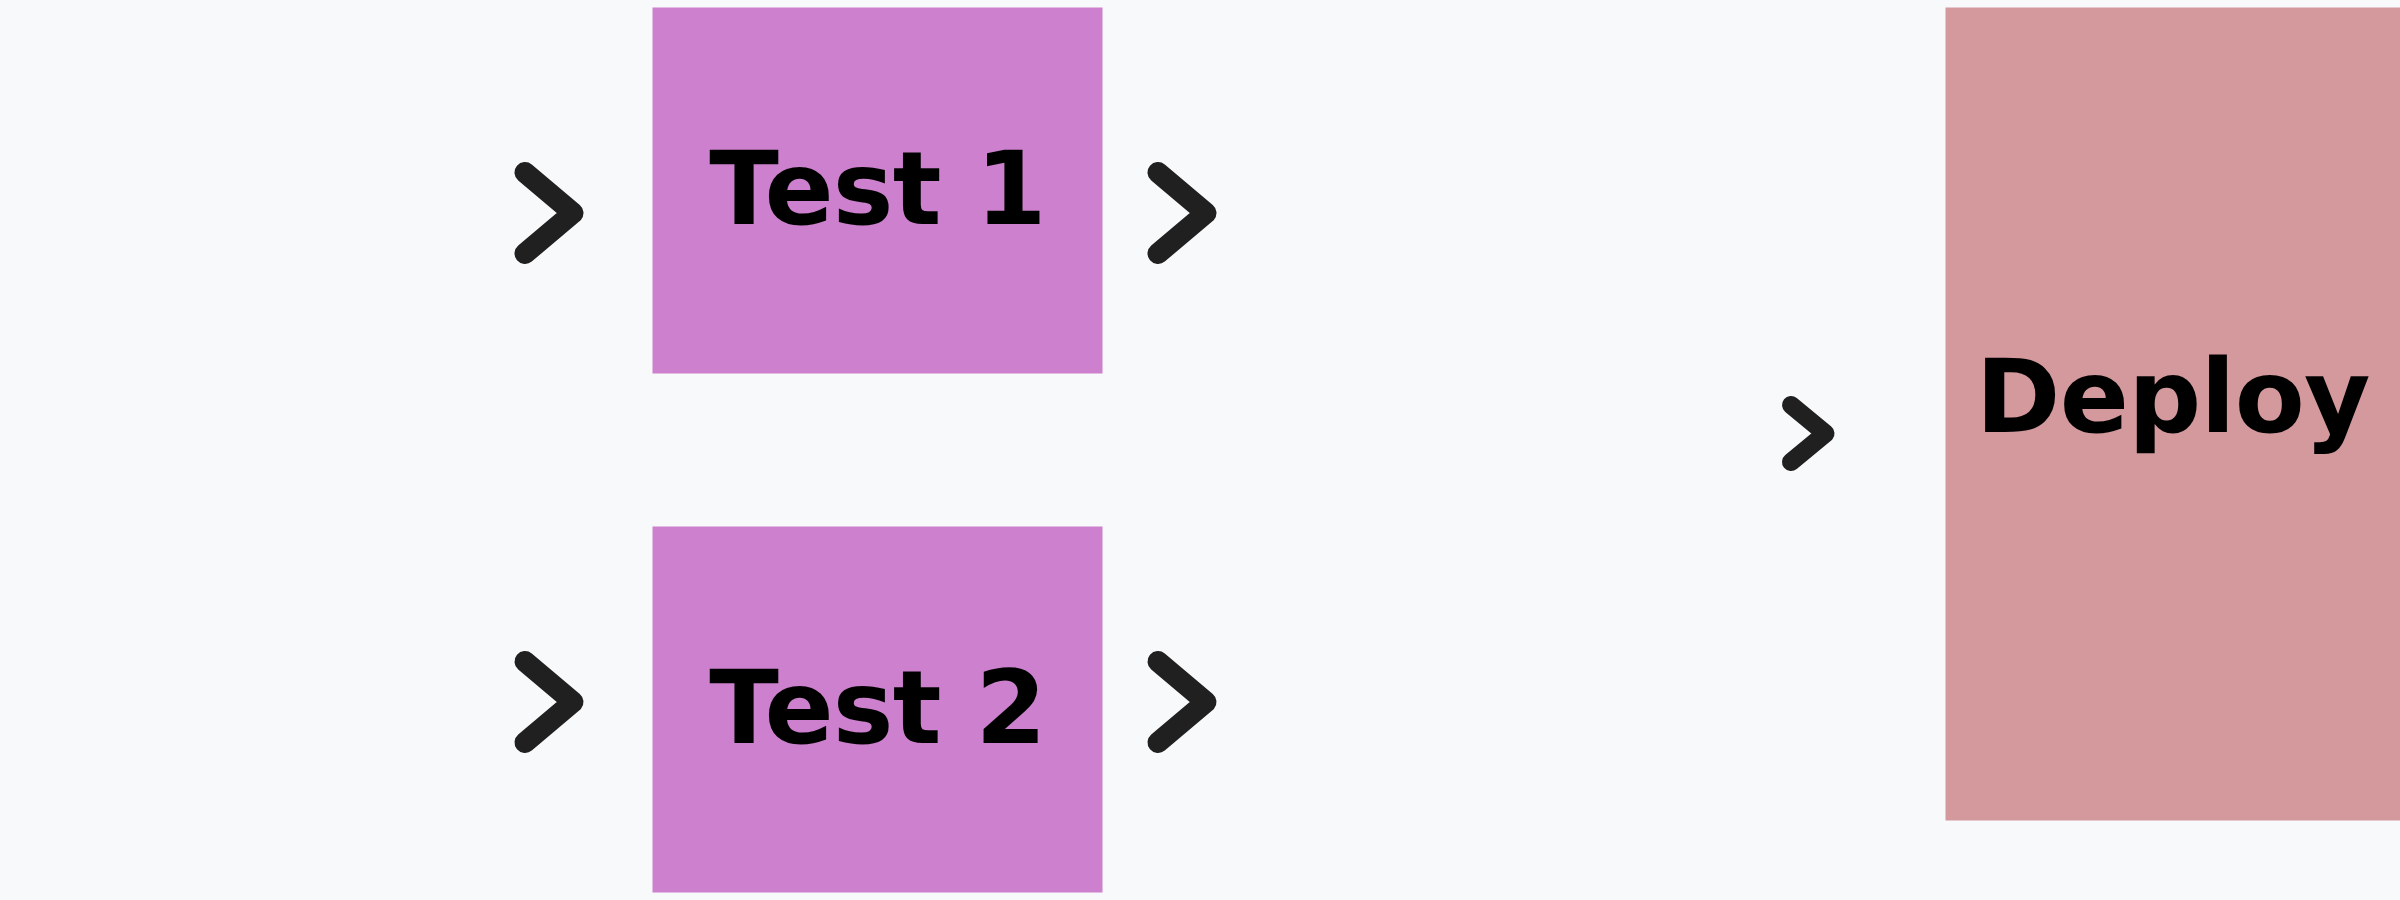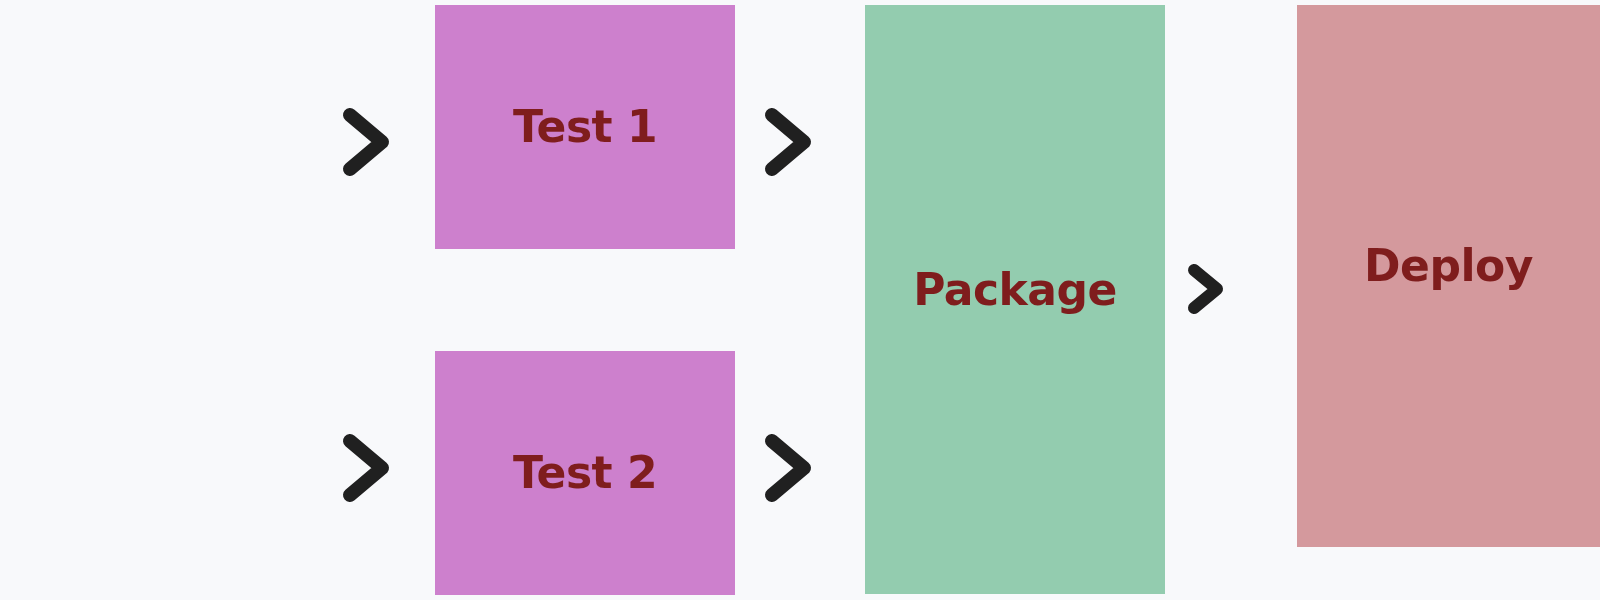--- a/index.html
+++ b/index.html
@@ -25,23 +25,23 @@
   .stage-box {
     position: absolute;
     display: flex;
     align-items: center;
     justify-content: center;
     box-sizing: border-box;
   }
 
   .stage-label {
     font-weight: bold;
-    font-size: 44px;
+    font-size: 68px;
     line-height: 1;
-    color: #7f1d1d;
+    color: #000000;
     letter-spacing: -0.5px;
     white-space: nowrap;
     text-align: center;
   }
 
   
   #stage-build {
     left: 7px;
     top: 5px;
     width: 298px;
@@ -128,23 +128,20 @@
 
 
   <div class="stage-box" id="stage-test1">
     <span class="stage-label">Test 1</span>
   </div>
 
   <div class="stage-box" id="stage-test2">
     <span class="stage-label">Test 2</span>
   </div>
 
-  <div class="stage-box" id="stage-package">
-    <span class="stage-label">Package</span>
-  </div>
 
   <div class="stage-box" id="stage-deploy">
     <span class="stage-label">Deploy</span>
   </div>
 
   <span class="chevron chevron-lg" id="chev-build-test1">
     <svg viewBox="0 0 56 74" width="56" height="74" aria-hidden="true">
       <path class="chevron-stroke" d="M 12 10 L 44 37 L 12 64"></path>
     </svg>
   </span>

